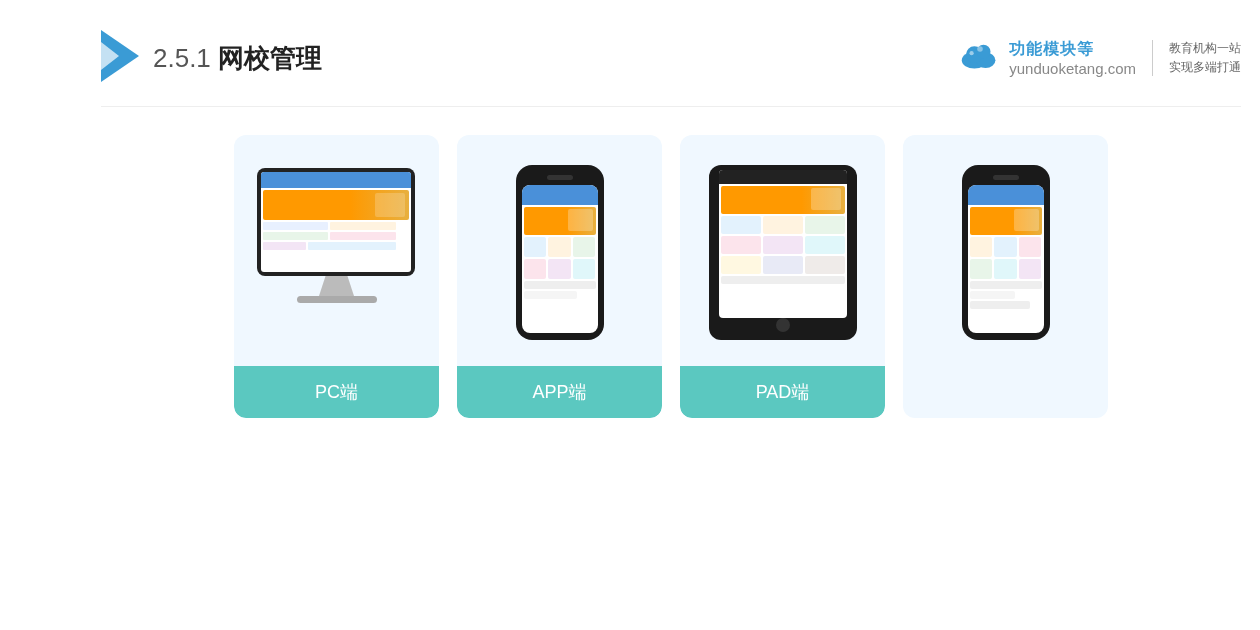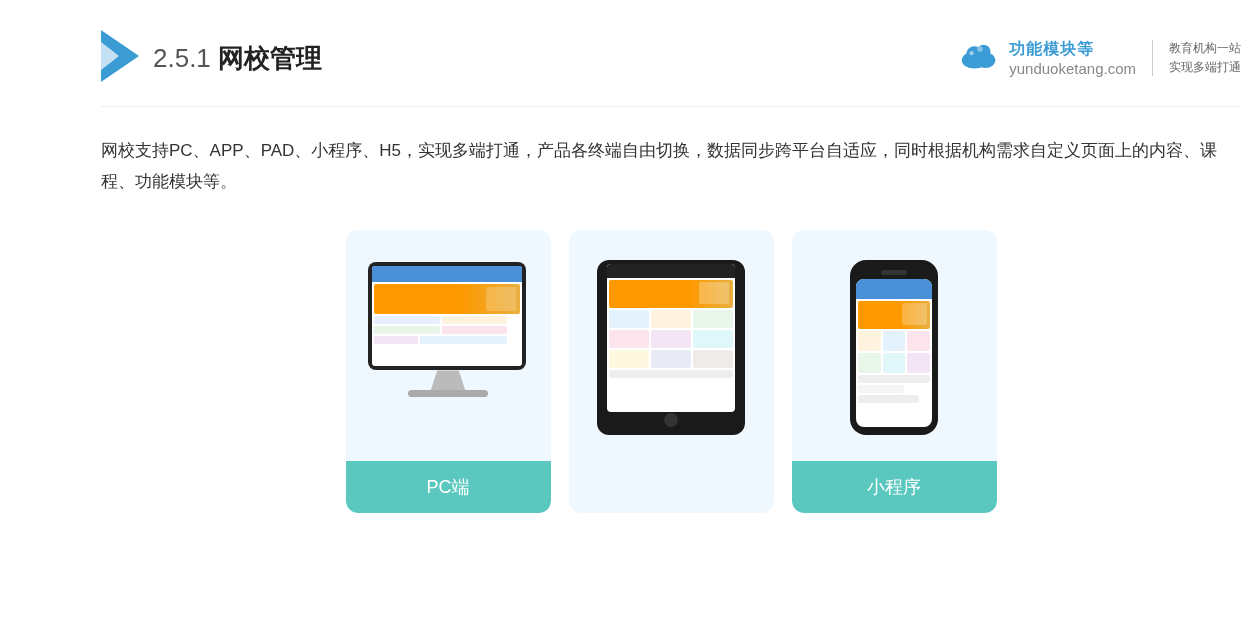--- a/index.html
+++ b/index.html
@@ -173,23 +173,20 @@
         <span class="brand-url">yunduoketang.com</span>
       </div>
       <div class="divider-v"></div>
       <div class="brand-slogan">
         <div>教育机构一站</div>
         <div>实现多端打通</div>
       </div>
     </div>
   </div>
 
-  <div class="description">
-    <span>网校支持PC、APP、PAD、小程序、H5，实现多端打通，产品各终端自由切换，数据同步跨平台自适应，同时根据机构需求自定义页面上的内容、课程、功能模块等。</span>
-  </div>
 
   <div class="cards-container">
 
     <div class="card">
       <div class="card-image-area">
 
         <div style="position:relative; width:170px; height:170px;">
 
           <div style="position:absolute; top:0; left:5px; width:158px; height:108px; background:#222; border-radius:8px; padding:4px;">
             <div style="width:100%; height:100%; background:white; border-radius:3px; overflow:hidden; position:relative;">
@@ -212,20 +209,46 @@
           </div>
 
           <div style="position:absolute;top:108px;left:50%;transform:translateX(-50%);width:36px;height:22px;background:#bbb;clip-path:polygon(20% 0%,80% 0%,100% 100%,0% 100%);"></div>
 
           <div style="position:absolute;top:128px;left:50%;transform:translateX(-50%);width:80px;height:7px;background:#aaa;border-radius:4px;"></div>
         </div>
       </div>
       <div class="card-label">PC端</div>
     </div>
 
+    <div class="card">
+      <div class="card-image-area">
+        <div style="position:relative;width:88px;height:175px;">
+          <div style="width:88px;height:175px;background:#1a1a1a;border-radius:16px;display:flex;align-items:center;justify-content:center;flex-direction:column;position:relative;">
+            <div style="position:absolute;top:10px;left:50%;transform:translateX(-50%);width:26px;height:5px;background:#333;border-radius:3px;"></div>
+            <div style="width:76px;height:148px;background:white;border-radius:8px;margin-top:12px;overflow:hidden;position:relative;">
+              <div style="height:20px;background:#4a90d9;"></div>
+              <div style="height:28px;background:linear-gradient(90deg,#f90 60%,#e8b040);margin:2px;border-radius:2px;position:relative;">
+                <div style="position:absolute;right:3px;top:2px;width:25px;height:22px;background:rgba(255,255,255,0.25);border-radius:2px;"></div>
+              </div>
+              <div style="display:grid;grid-template-columns:1fr 1fr 1fr;gap:2px;margin:2px;">
+                <div style="height:20px;background:#e3f2fd;border-radius:2px;"></div>
+                <div style="height:20px;background:#fff3e0;border-radius:2px;"></div>
+                <div style="height:20px;background:#e8f5e9;border-radius:2px;"></div>
+                <div style="height:20px;background:#fce4ec;border-radius:2px;"></div>
+                <div style="height:20px;background:#f3e5f5;border-radius:2px;"></div>
+                <div style="height:20px;background:#e0f7fa;border-radius:2px;"></div>
+              </div>
+              <div style="margin:2px;height:8px;background:#eee;border-radius:2px;"></div>
+              <div style="margin:2px;height:8px;background:#f5f5f5;border-radius:2px;width:70%;"></div>
+            </div>
+          </div>
+        </div>
+      </div>
+      <div class="card-label">APP端</div>
+    </div>
 
     <div class="card">
       <div class="card-image-area">
         <div style="position:relative;width:148px;height:175px;">
           <div style="width:148px;height:175px;background:#1a1a1a;border-radius:12px;display:flex;align-items:center;justify-content:center;flex-direction:column;position:relative;">
             <div style="position:absolute;bottom:8px;left:50%;transform:translateX(-50%);width:14px;height:14px;background:#333;border-radius:50%;"></div>
             <div style="width:128px;height:148px;background:white;border-radius:4px;margin-bottom:18px;overflow:hidden;position:relative;">
               <div style="height:14px;background:#222;"></div>
               <div style="height:28px;background:linear-gradient(90deg,#f90 65%,#e8b040);margin:2px;border-radius:2px;position:relative;">
                 <div style="position:absolute;right:4px;top:2px;width:30px;height:22px;background:rgba(255,255,255,0.25);border-radius:2px;"></div>
@@ -239,20 +262,21 @@
                 <div style="height:18px;background:#e0f7fa;border-radius:2px;"></div>
                 <div style="height:18px;background:#fff8e1;border-radius:2px;"></div>
                 <div style="height:18px;background:#e8eaf6;border-radius:2px;"></div>
                 <div style="height:18px;background:#efebe9;border-radius:2px;"></div>
               </div>
               <div style="margin:2px;height:8px;background:#eee;border-radius:2px;"></div>
             </div>
           </div>
         </div>
       </div>
+      <div class="card-label">PAD端</div>
     </div>
 
     <div class="card">
       <div class="card-image-area">
         <div style="position:relative;width:88px;height:175px;">
           <div style="width:88px;height:175px;background:#1a1a1a;border-radius:16px;display:flex;align-items:center;justify-content:center;flex-direction:column;position:relative;">
             <div style="position:absolute;top:10px;left:50%;transform:translateX(-50%);width:26px;height:5px;background:#333;border-radius:3px;"></div>
             <div style="width:76px;height:148px;background:white;border-radius:8px;margin-top:12px;overflow:hidden;position:relative;">
               <div style="height:20px;background:#4a90d9;"></div>
               <div style="height:28px;background:linear-gradient(90deg,#f90 60%,#e8b040);margin:2px;border-radius:2px;position:relative;">
@@ -266,18 +290,17 @@
                 <div style="height:20px;background:#e0f7fa;border-radius:2px;"></div>
                 <div style="height:20px;background:#f3e5f5;border-radius:2px;"></div>
               </div>
               <div style="margin:2px;height:8px;background:#eee;border-radius:2px;"></div>
               <div style="margin:2px;height:8px;background:#f5f5f5;border-radius:2px;width:60%;"></div>
               <div style="margin:2px;height:8px;background:#eee;border-radius:2px;width:80%;"></div>
             </div>
           </div>
         </div>
       </div>
-      <div class="card-label">小程序</div>
     </div>
 
 
   </div>
 </div>
 
 </body></html>

